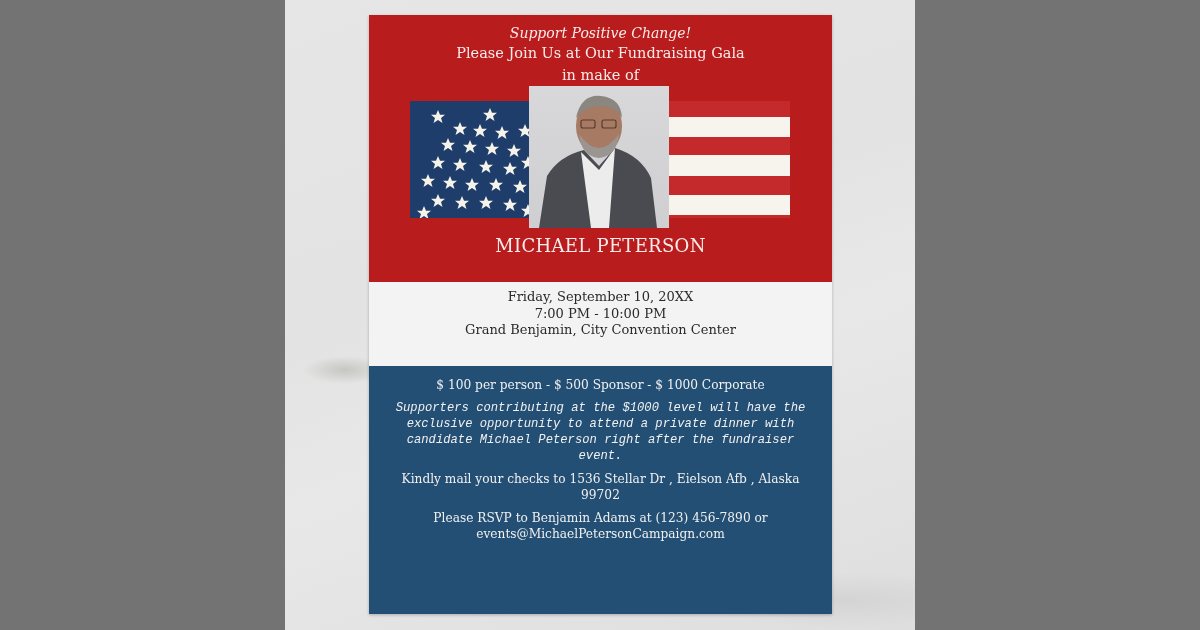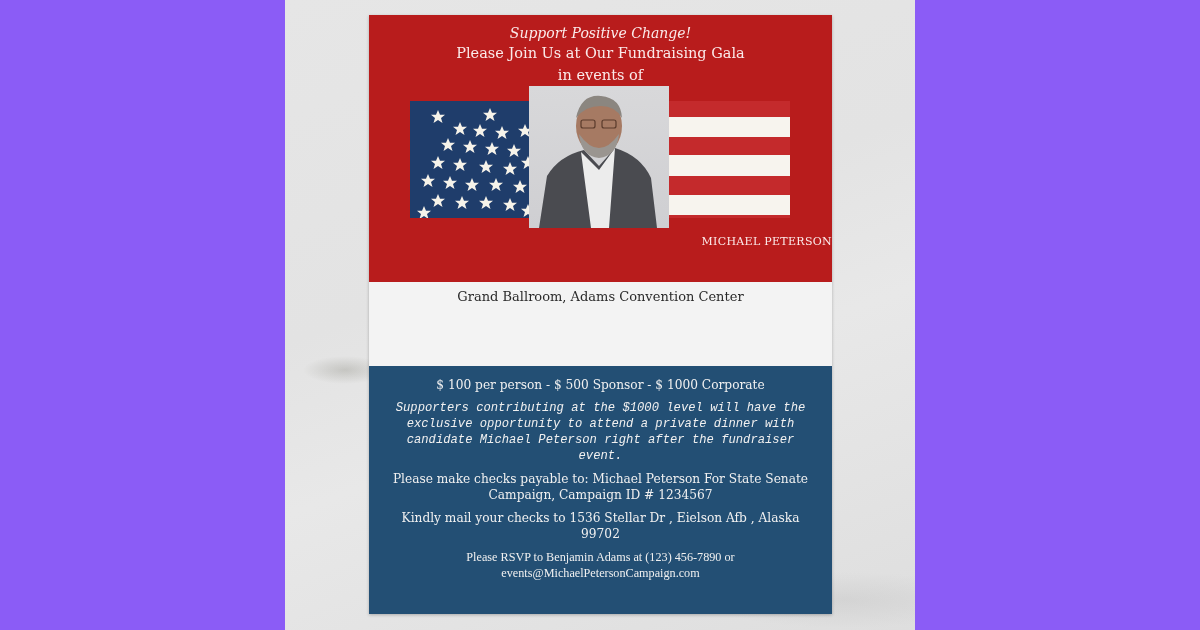--- a/index.html
+++ b/index.html
@@ -1,21 +1,21 @@
 <!DOCTYPE html>
 <html><head>
   <meta charset="utf-8">
   <style>
     * { margin: 0; padding: 0; box-sizing: border-box; }
     html, body {
       width: 1200px; height: 630px; overflow: hidden;
       background: #ffffff;
       font-family: "DejaVu Serif", "Liberation Serif", serif;
     }
-    .stage { position: relative; width: 1200px; height: 630px; background: #8b5cf6; }
+    .stage { position: relative; width: 1200px; height: 630px; background: #737373; }
     .marble {
       position: absolute; left: 285px; top: 0; width: 630px; height: 630px;
       background:
         radial-gradient(ellipse 60px 20px at 60px 370px, rgba(140,140,130,0.35), transparent 70%),
         radial-gradient(ellipse 200px 40px at 560px 600px, rgba(190,190,190,0.35), transparent 70%),
         linear-gradient(160deg, #e6e6e6 0%, #e3e3e3 40%, #e8e8e8 60%, #dedede 100%);
     }
     .flyer {
       position: absolute; left: 369px; top: 15px; width: 463px; height: 599px;
       box-shadow: 0 1px 3px rgba(0,0,0,0.25);
@@ -35,44 +35,44 @@
     }
     .flag-union { position: absolute; left: 0; top: 0; width: 125px; height: 117px; background: #1f3d6b; overflow: hidden; }
     .flag-stripes { position: absolute; left: 125px; top: 0; width: 255px; height: 117px; }
     .stripe { position: absolute; left: 0; width: 100%; }
     .photo {
       position: absolute; left: 160px; top: 71px; width: 140px; height: 142px;
       background: linear-gradient(180deg, #d8d8da 0%, #cfcfd2 100%);
       overflow: hidden;
     }
 
-    .t-name { top: 220px; font-size: 11px; color: #fbeaea; letter-spacing: 0.3px; text-align: right; }
+    .t-name { top: 220px; font-size: 18px; color: #fbeaea; letter-spacing: 0.3px; }
     .t-cand { top: 243px; font-size: 13px; color: #fbeaea; letter-spacing: 0.2px; }
 
     .white-text { position: absolute; left: 0; top: 274px; width: 100%; text-align: center; color: #2a2a2a; font-size: 13px; line-height: 16.5px; }
 
     .blue-text { position: absolute; left: 0; top: 362px; width: 100%; text-align: center; color: #f0f0f0; font-size: 12.2px; line-height: 16px; }
     .blue-text p { margin-bottom: 7px; padding: 0 22px; }
     .blue-text p.it { font-style: italic; font-family: Liberation Mono, monospace; }
-    .blue-text p.tight { margin-bottom: 3px; font-family: Liberation Serif, serif; }
+    .blue-text p.tight { margin-bottom: 3px; }
   </style>
 </head>
 <body>
 
 <div class="stage">
   <div class="marble"></div>
 
   <div class="flyer">
     <div class="band-red"></div>
     <div class="band-white"></div>
     <div class="band-blue"></div>
 
     <div class="center t-tagline">Support Positive Change!</div>
     <div class="center t-join">Please Join Us at Our Fundraising Gala</div>
-    <div class="center t-honor">in events of</div>
+    <div class="center t-honor">in make of</div>
 
     <div class="flag">
       <div class="flag-union">
         <svg width="125" height="117" viewBox="0 0 125 117">
           <defs>
             <polygon id="st" points="0,-7 2,-2.2 7,-2.2 3,0.9 4.5,6 0,3 -4.5,6 -3,0.9 -7,-2.2 -2,-2.2" fill="#f6f3ea"></polygon>
           </defs>
           <use href="#st" x="28" y="16"></use>
             <use href="#st" x="80" y="14"></use>
             <use href="#st" x="50" y="28"></use>
@@ -120,24 +120,25 @@
         <path d="M47,32 Q52,8 72,10 Q92,12 93,32 Q86,20 72,20 Q56,20 47,32 Z" fill="#8b8680"></path>
         <path d="M50,48 Q70,76 90,48 Q88,70 70,72 Q52,70 50,48 Z" fill="#9a9590"></path>
         <rect x="52" y="34" width="14" height="8" rx="2" fill="none" stroke="#5a3b2c" stroke-width="1.2"></rect>
         <rect x="73" y="34" width="14" height="8" rx="2" fill="none" stroke="#5a3b2c" stroke-width="1.2"></rect>
       </svg>
     </div>
 
     <div class="center t-name">MICHAEL PETERSON</div>
 
     <div class="white-text">
-      <div>Grand Ballroom, Adams Convention Center</div>
+      <div>Friday, September 10, 20XX</div>
+      <div>7:00 PM - 10:00 PM</div>
+      <div>Grand Benjamin, City Convention Center</div>
     </div>
 
     <div class="blue-text">
       <p>$ 100 per person - $ 500 Sponsor - $ 1000 Corporate</p>
       <p class="it">Supporters contributing at the $1000 level will have the exclusive opportunity to attend a private dinner with candidate Michael Peterson right after the fundraiser event.</p>
-      <p>Please make checks payable to: Michael Peterson For State Senate Campaign, Campaign ID # 1234567</p>
       <p>Kindly mail your checks to 1536 Stellar Dr , Eielson Afb , Alaska 99702</p>
       <p class="tight">Please RSVP to Benjamin Adams at (123) 456-7890 or events@MichaelPetersonCampaign.com</p>
     </div>
   </div>
 </div>
 
 </body></html>

